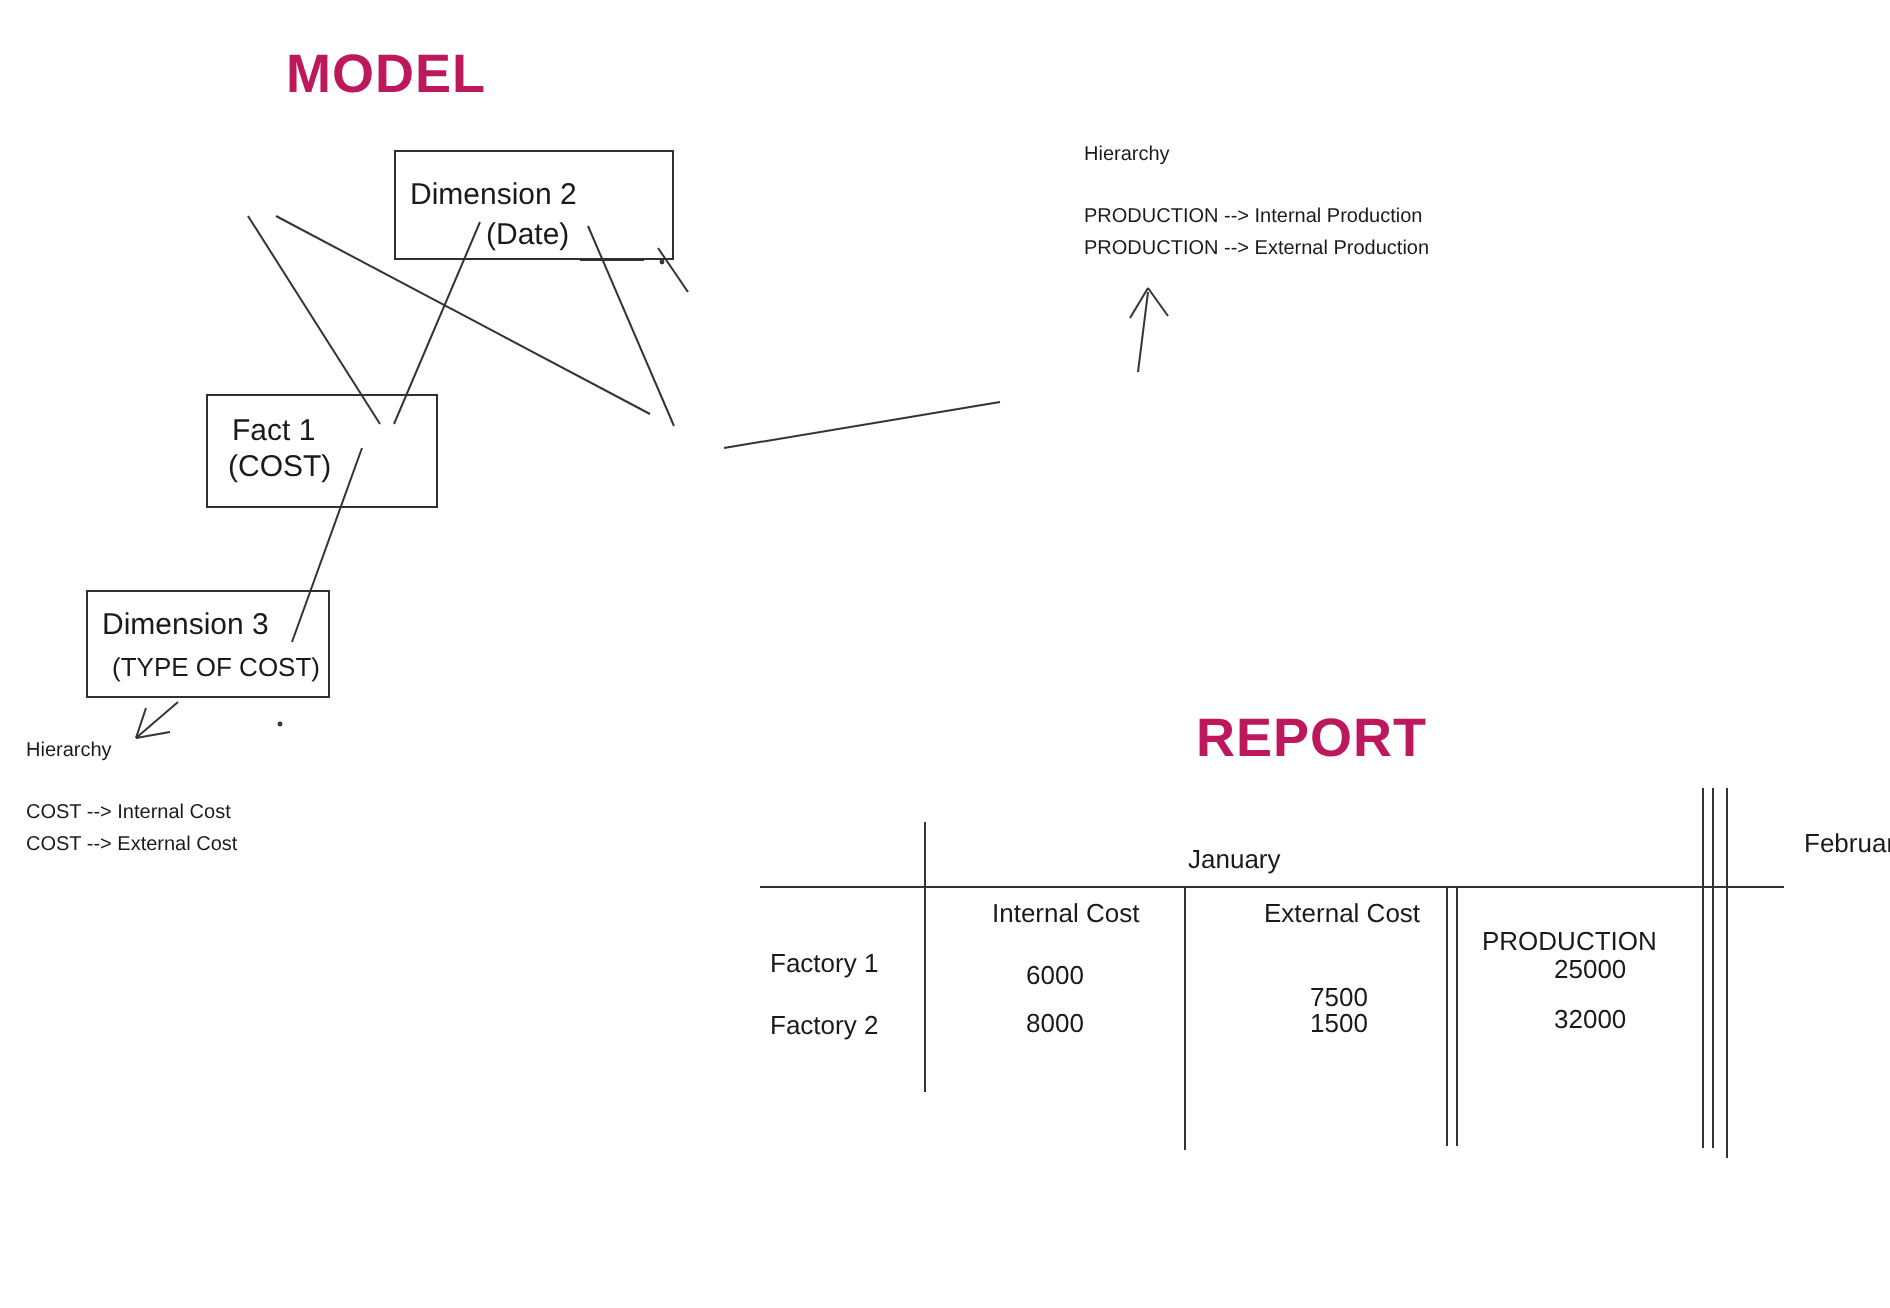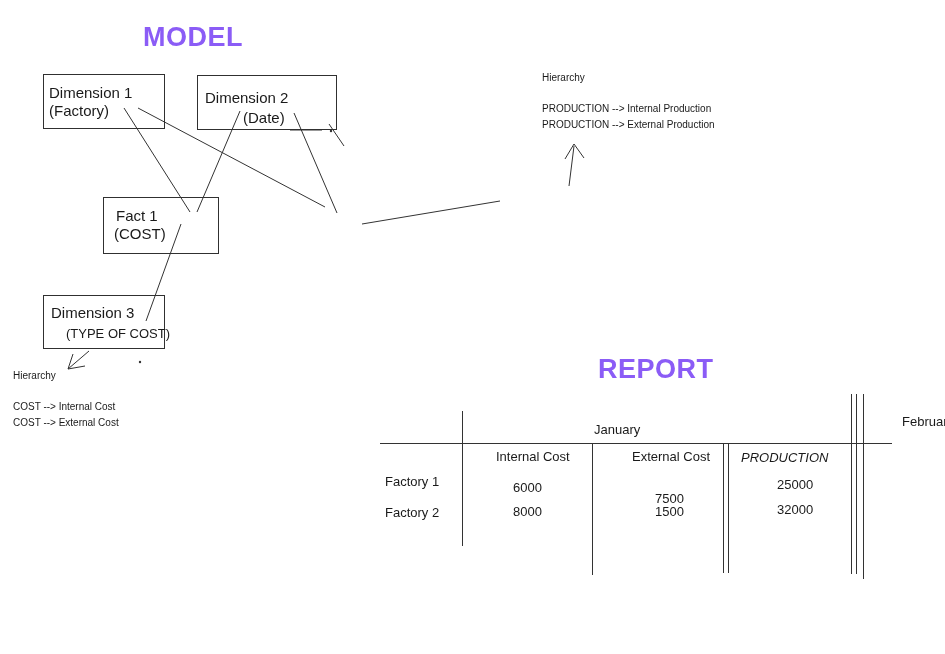--- a/index.html
+++ b/index.html
@@ -3,21 +3,21 @@
 <meta charset="utf-8">
 <style>
   html,body{margin:0;padding:0;background:#fff;}
   .canvas{
     position:relative;width:945px;height:654px;background:#ffffff;
     overflow:hidden;font-family:"Liberation Sans",sans-serif;color:#1a1a1a;
   }
   svg.lines{position:absolute;left:0;top:0;width:945px;height:654px;}
   .big-title{
     position:absolute;font-size:27px;font-weight:bold;letter-spacing:0.5px;
-    color:#8b5cf6;white-space:pre;
+    color:#be185d;white-space:pre;
   }
   .box{position:absolute;border:1px solid #303030;background:transparent;}
   .bl{
     position:absolute;font-size:15px;line-height:17px;white-space:pre;color:#1a1a1a;
   }
   .bl.small{font-size:13px;}
   .bl.onborder{background:#ffffff;z-index:2;padding:0 2px 1px 0;}
   .hier{position:absolute;font-size:10px;color:#1a1a1a;}
   .hier-title{margin-bottom:18px;}
   .hier-line{line-height:16px;white-space:pre;}
@@ -58,39 +58,35 @@
       <line x1="723.5" y1="444" x2="723.5" y2="573"></line>
       <line x1="728.5" y1="444" x2="728.5" y2="573"></line>
       <line x1="851.5" y1="394" x2="851.5" y2="574"></line>
       <line x1="856.5" y1="394" x2="856.5" y2="574"></line>
       <line x1="863.5" y1="394" x2="863.5" y2="579"></line>
     </g>
   </svg>
 
   <div class="big-title" style="left:143px;top:22px;">MODEL</div>
 
-  <div class="box" style="left:43px;top:74px;width:120px;height:53px;">
-    <span class="bl" style="left:5px;top:9px;">Dimension 1</span>
-    <span class="bl" style="left:5px;top:27px;">(Factory)</span>
-  </div>
 
   <div class="box" style="left:197px;top:75px;width:138px;height:53px;">
     <span class="bl" style="left:7px;top:13px;">Dimension 2</span>
     <span class="bl onborder" style="left:45px;top:33px;">(Date)</span>
   </div>
 
   <div class="box" style="left:103px;top:197px;width:114px;height:55px;">
     <span class="bl" style="left:12px;top:9px;">Fact 1</span>
     <span class="bl" style="left:10px;top:27px;">(COST)</span>
   </div>
 
 
   <div class="box" style="left:43px;top:295px;width:120px;height:52px;">
     <span class="bl" style="left:7px;top:8px;">Dimension 3</span>
-    <span class="bl small" style="left:22px;top:29px;">(TYPE OF COST)</span>
+    <span class="bl small" style="left:12px;top:29px;">(TYPE OF COST)</span>
   </div>
 
 
   <div class="hier" style="left:542px;top:72px;">
     <div class="hier-title">Hierarchy</div>
     <div class="hier-line">PRODUCTION --&gt; Internal Production</div>
     <div class="hier-line">PRODUCTION --&gt; External Production</div>
   </div>
 
   <div class="hier" style="left:13px;top:370px;">
@@ -99,21 +95,21 @@
     <div class="hier-line">COST --&gt; External Cost</div>
   </div>
 
   <div class="big-title" style="left:598px;top:354px;">REPORT</div>
 
   <span class="t13" style="left:594px;top:423px;">January</span>
   <span class="t13" style="left:902px;top:415px;">February</span>
 
   <span class="t13" style="left:496px;top:450px;">Internal Cost</span>
   <span class="t13" style="left:632px;top:450px;">External Cost</span>
-  <span class="t13" style="left:741px;top:451px;font-style:italic;">PRODUCTION</span>
+  <span class="t13" style="left:741px;top:464px;">PRODUCTION</span>
 
   <span class="t13" style="left:385px;top:475px;">Factory 1</span>
   <span class="t13" style="left:513px;top:481px;">6000</span>
   <span class="t13" style="left:655px;top:492px;">7500</span>
   <span class="t13" style="left:777px;top:478px;">25000</span>
 
   <span class="t13" style="left:385px;top:506px;">Factory 2</span>
   <span class="t13" style="left:513px;top:505px;">8000</span>
   <span class="t13" style="left:655px;top:505px;">1500</span>
   <span class="t13" style="left:777px;top:503px;">32000</span>

